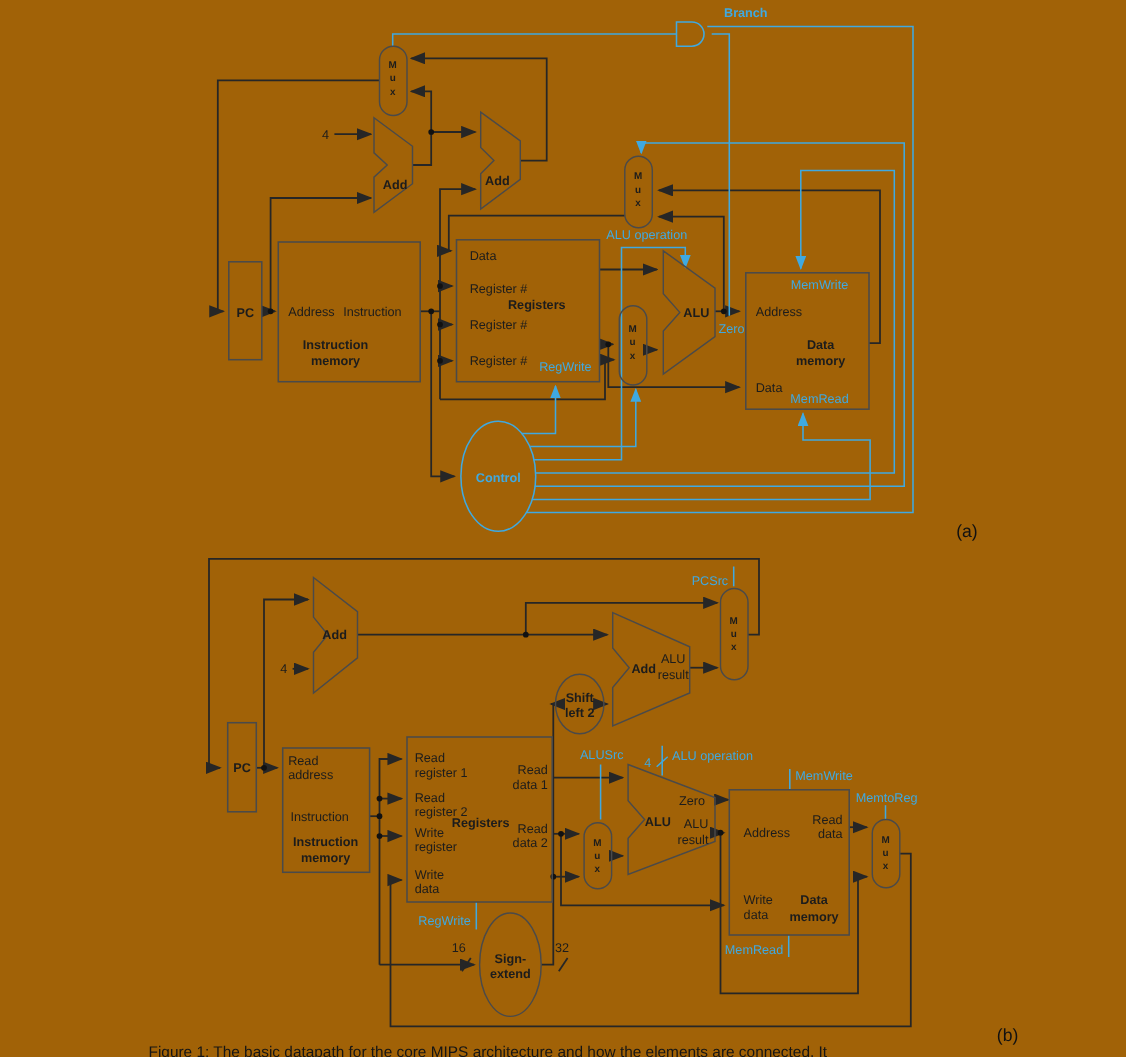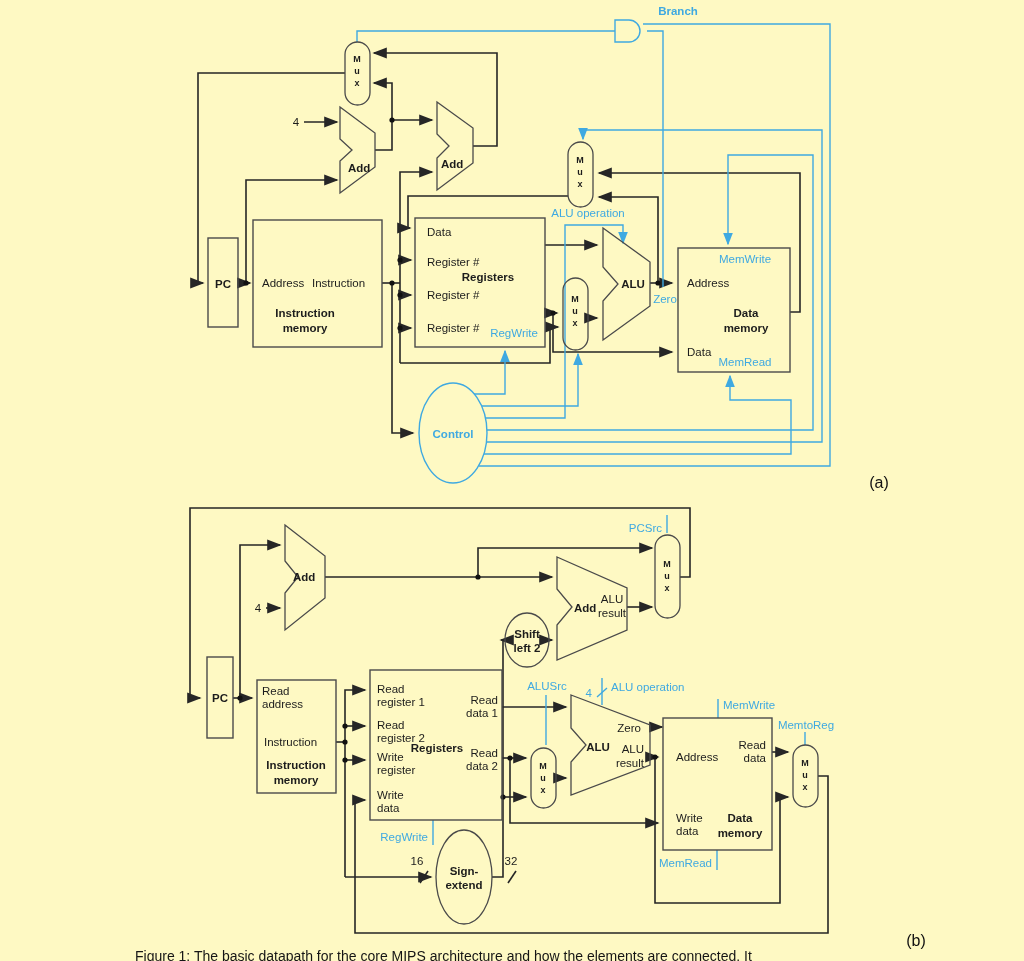--- a/index.html
+++ b/index.html
@@ -1,16 +1,16 @@
 <!DOCTYPE html>
 <html><head>
 <meta charset="utf-8">
 <style>
   html,body{margin:0;padding:0;background:#ffffff;}
-  #stage{position:relative;width:1024px;height:961px;background:#fef9c3;overflow:hidden;
+  #stage{position:relative;width:1024px;height:961px;background:#a16207;overflow:hidden;
          font-family:"Liberation Sans","DejaVu Sans",sans-serif;}
   svg text{font-family:"Liberation Sans","DejaVu Sans",sans-serif;}
   .t{font-size:11.5px;fill:#1c1c1c;}
   .tb{font-size:11.5px;font-weight:bold;fill:#1c1c1c;}
   .bl{font-size:11.5px;fill:#3fa9e1;}
   .blb{font-size:11.5px;font-weight:bold;fill:#3fa9e1;}
   .mx{font-size:9px;font-weight:bold;fill:#1c1c1c;}
   .tag{font-size:16px;fill:#111;}
   .cap{position:absolute;left:135px;top:948px;font-size:14px;color:#151515;white-space:nowrap;}
   .box{fill:none;stroke:#4a4a4a;stroke-width:1.4;}

